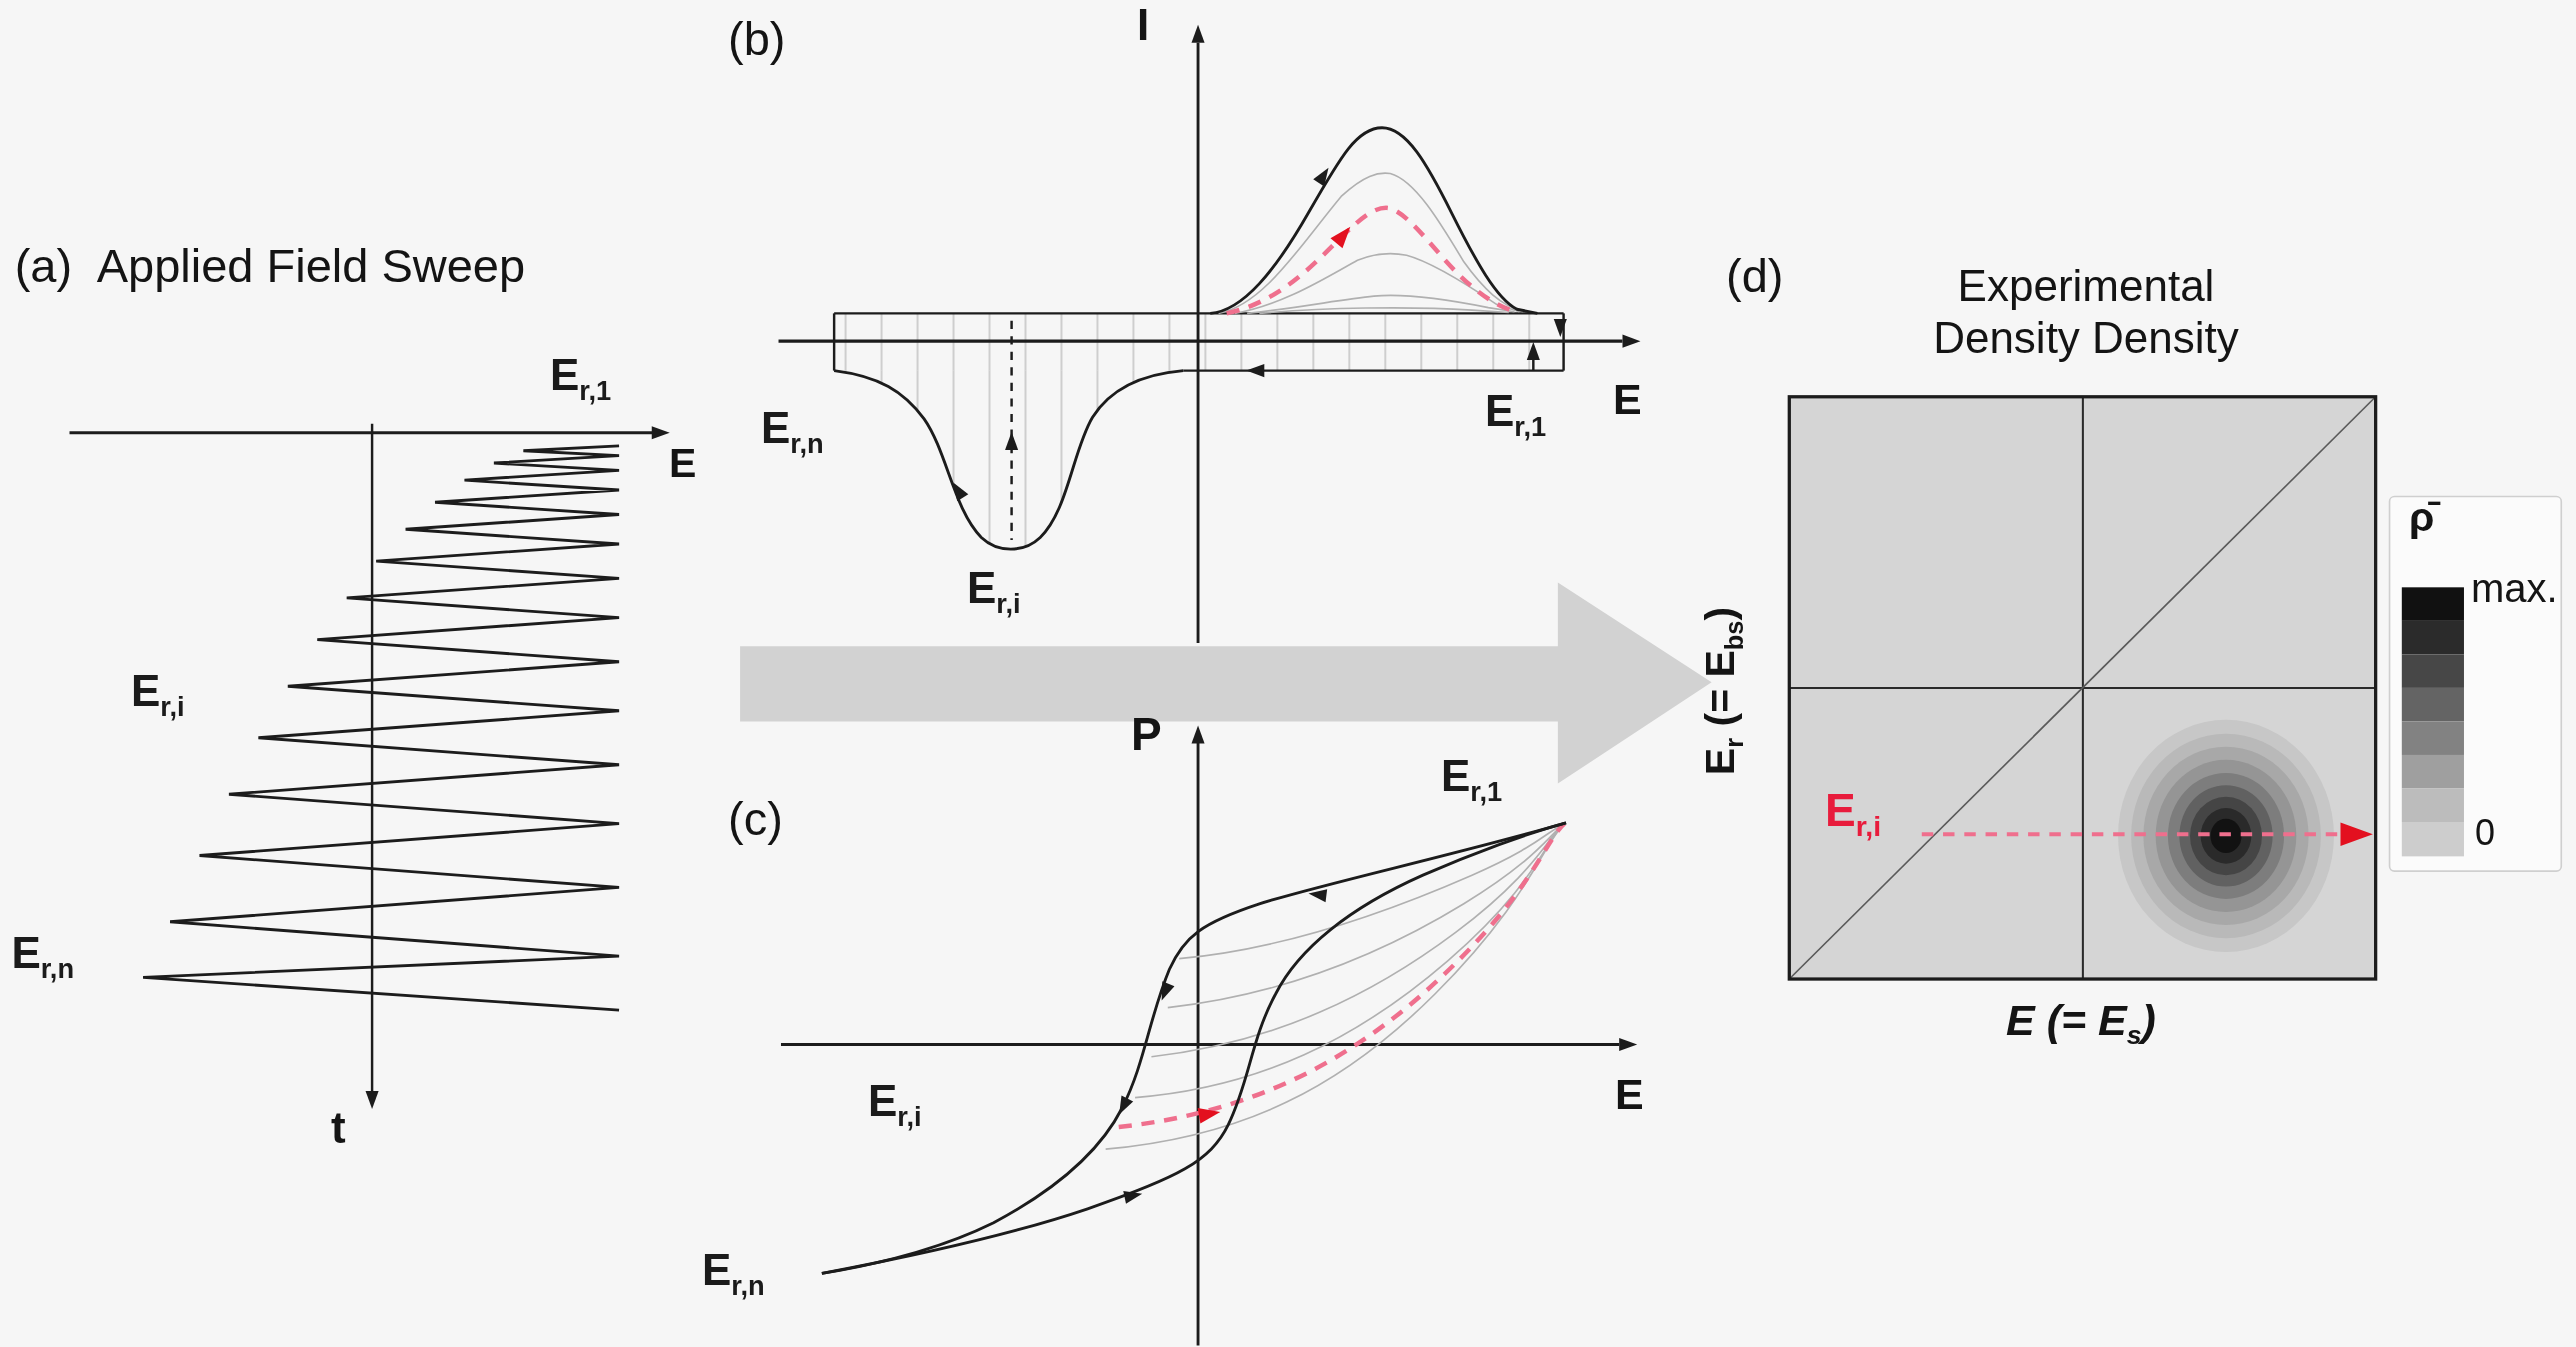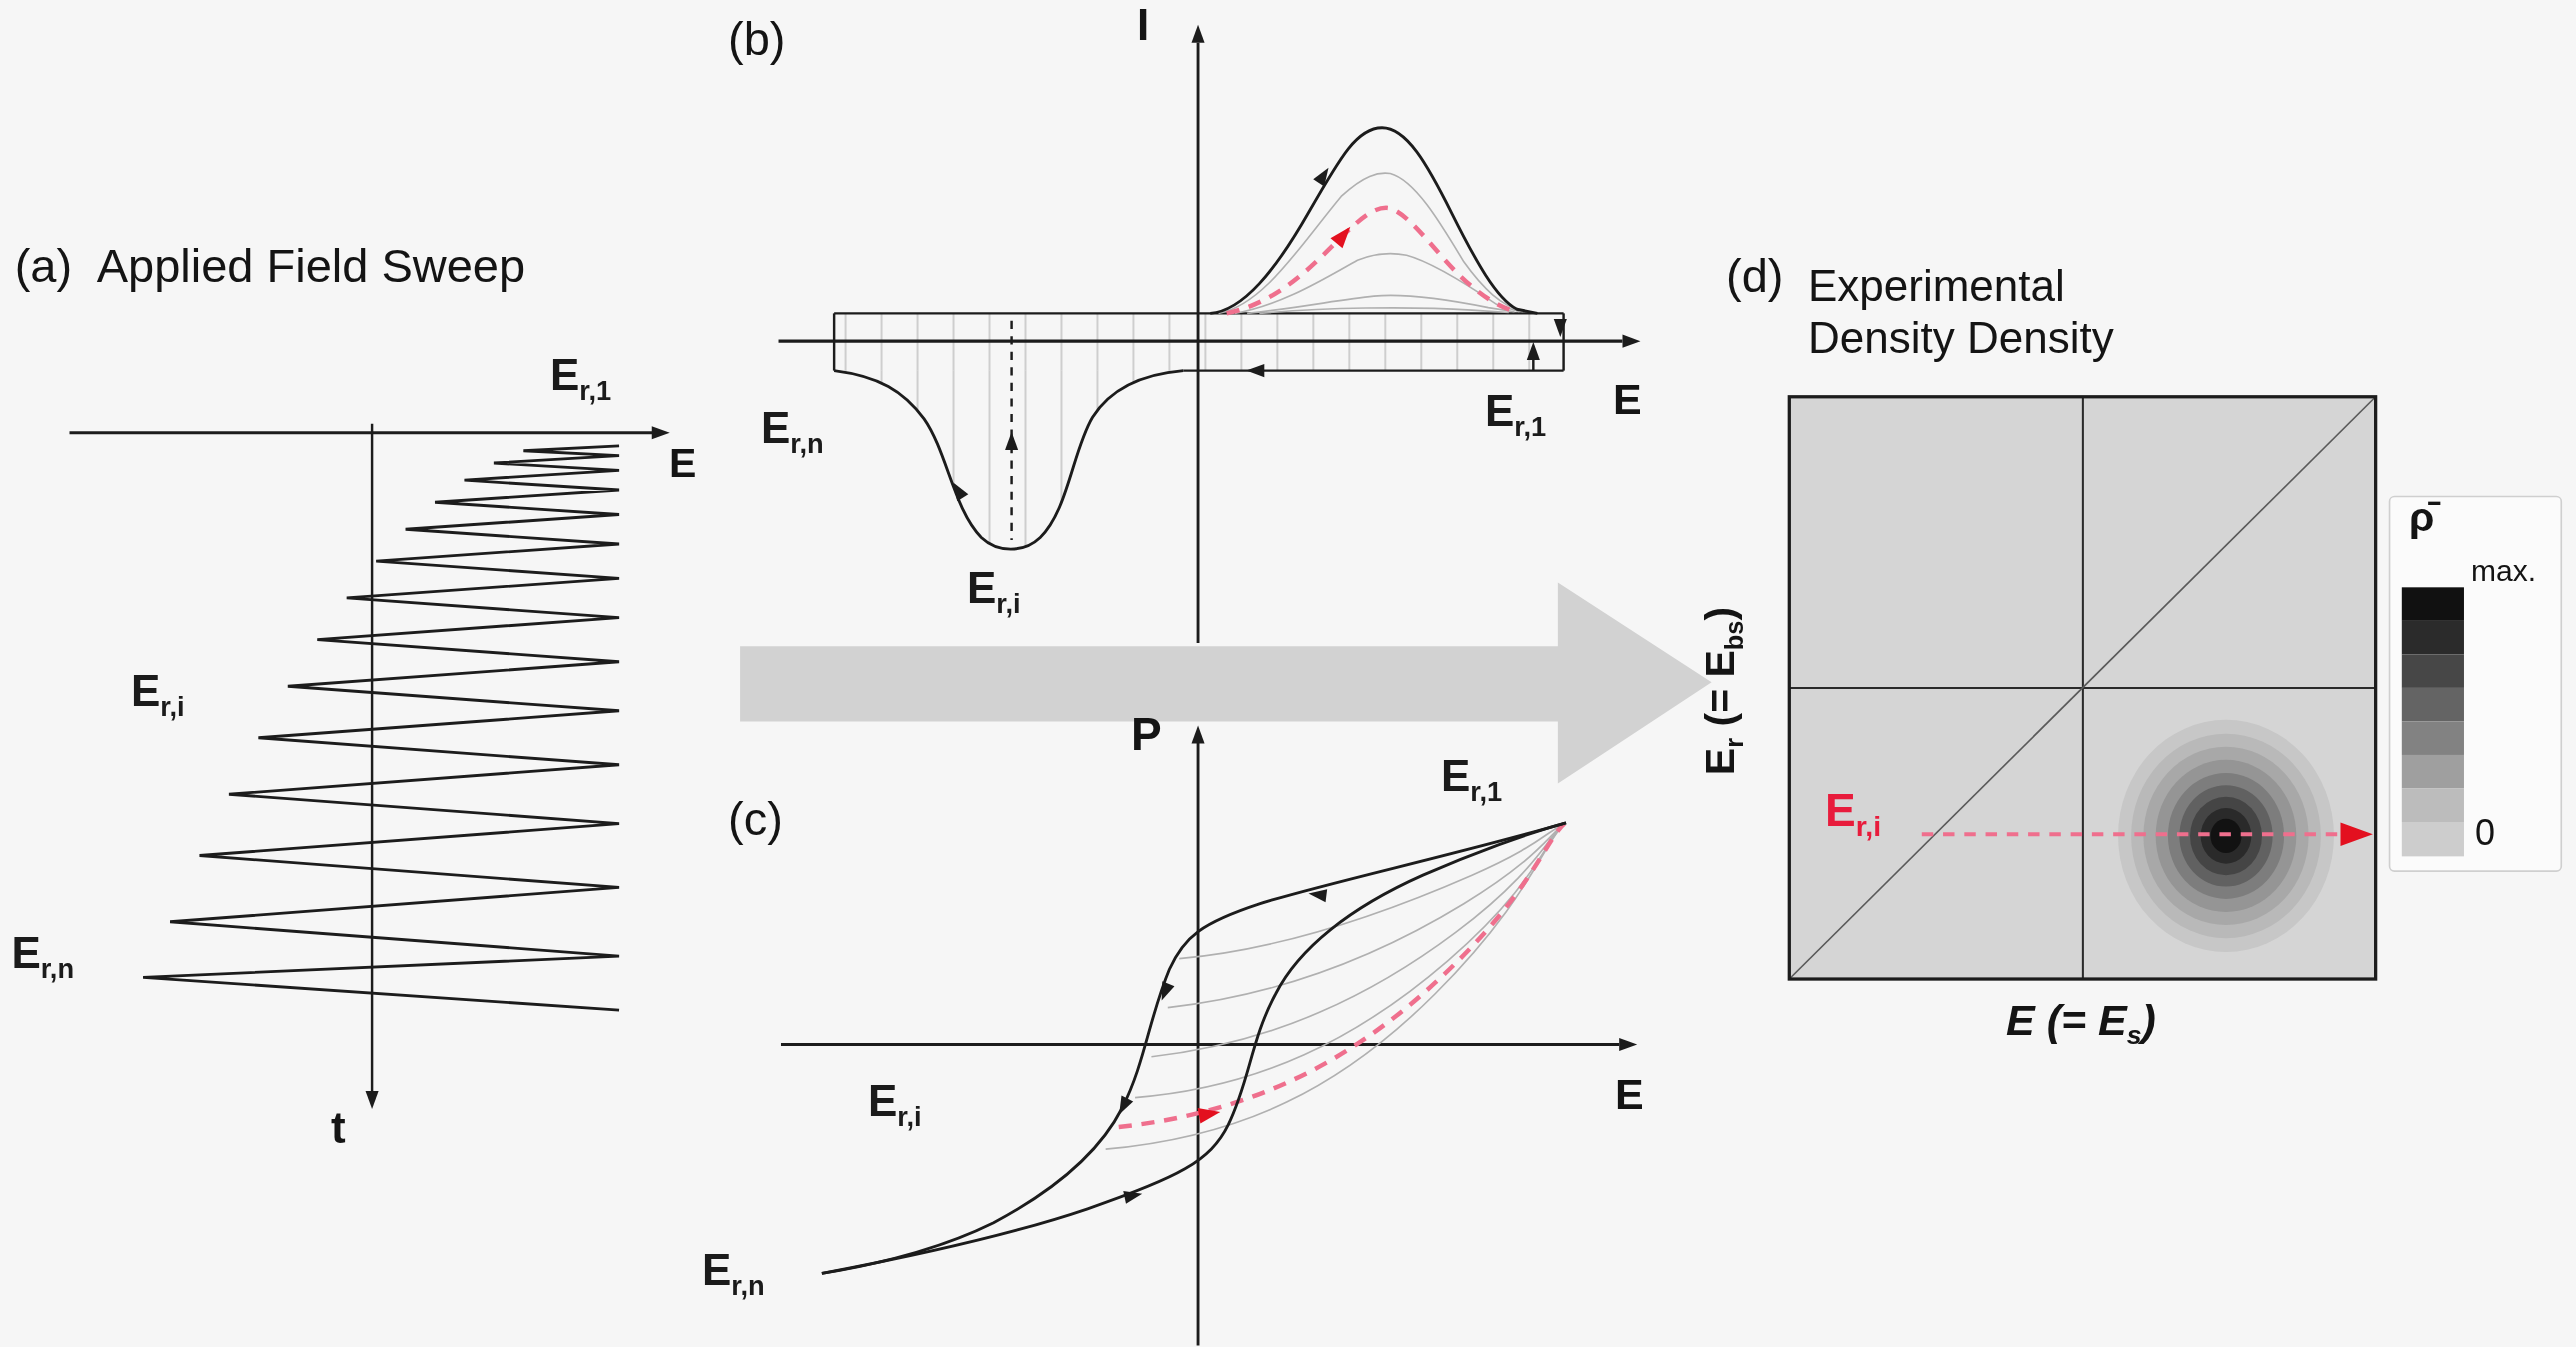--- a/index.html
+++ b/index.html
@@ -6,21 +6,21 @@
   #fig{position:relative;width:2576px;height:1348px;background:#f6f6f6;overflow:hidden;
        font-family:"Liberation Sans",sans-serif;color:#1b1b1b;}
   #art{position:absolute;left:0;top:0;}
   .lab{position:absolute;white-space:nowrap;line-height:1;}
   .elab{font-weight:bold;font-size:44px;color:#1b1b1b;}
   .elab sub, .axlab sub {font-size:62%;line-height:1;}
   .red{color:#e81c3c;}
   .tag{font-size:47px;font-weight:400;color:#141414;}
   .axletter{font-weight:bold;color:#141414;}
   .title-a{font-size:47px;font-weight:500;color:#141414;display:flex;gap:24.5px;align-items:baseline;}
-  .title-d{font-size:44px;font-weight:500;color:#141414;line-height:1.18;width:556px;}
+  .title-d{font-size:44px;font-weight:500;color:#141414;text-align:center;line-height:1.18;width:556px;}
   .axlab{font-weight:bold;font-size:43px;color:#141414;}
   .rot{transform:translate(-50%,-50%) rotate(-90deg);}
   .ctr{transform:translate(-50%,-50%);}
   .cbtext{font-weight:500;color:#141414;}
 </style>
 </head>
 <body>
 
 <div id="fig">
 
@@ -186,17 +186,17 @@
 
   <div class="lab tag" style="left:1726px;top:252px;">(d)</div>
   <div class="lab title-d" style="left:1808px;top:260px;">
     <div>Experimental</div>
     <div>Density Density</div>
   </div>
   <div class="lab axlab rot" style="left:1724px;top:691px;font-size:41px;"><span>E</span><sub>r</sub><span> (= E</span><sub>bs</sub><span>)</span></div>
   <div class="lab axlab ctr" style="left:2081px;top:1024px;font-style:italic;"><span>E (= E</span><sub>s</sub><span>)</span></div>
   <div class="lab elab red" style="left:1825px;top:787px;font-size:46px;"><span>E</span><sub>r,i</sub></div>
   <div class="lab cbtext" style="left:2409px;top:497px;font-size:41px;font-weight:bold;">ρ̄</div>
-  <div class="lab cbtext" style="left:2471px;top:556px;font-size:30px;">max.</div>
+  <div class="lab cbtext" style="left:2471px;top:568px;font-size:40px;">max.</div>
   <div class="lab cbtext" style="left:2475px;top:815px;font-size:36px;">0</div>
 
 </div>
 
 
 </body></html>

